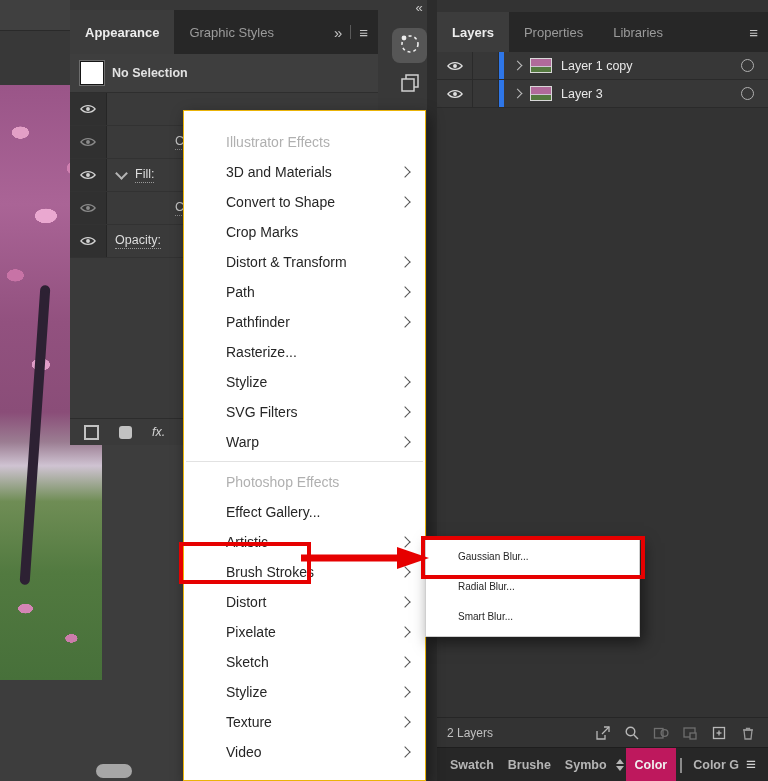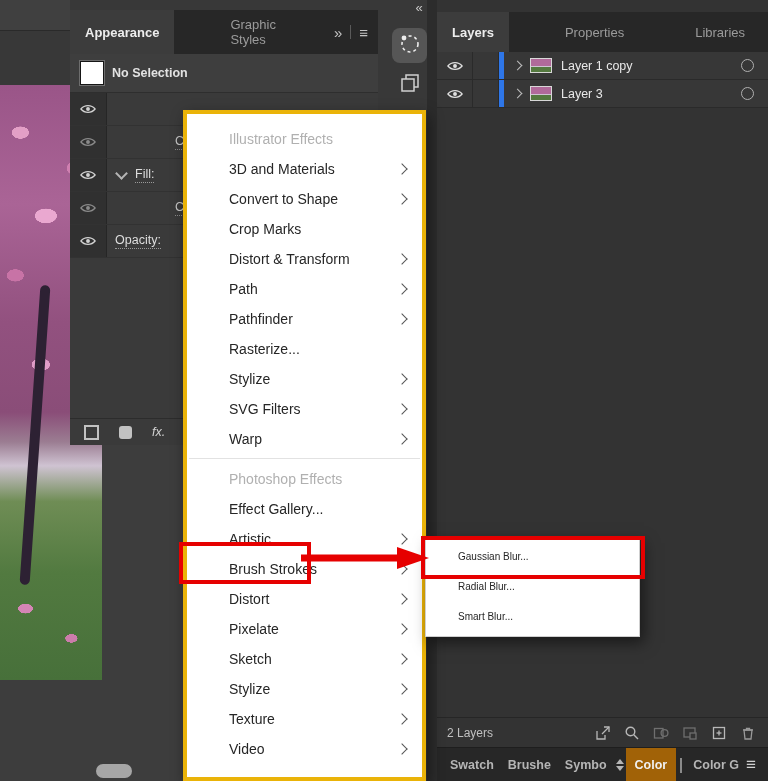--- a/index.html
+++ b/index.html
@@ -28,21 +28,21 @@
   
   #collapseLeft{left:404px;top:0;width:30px;height:16px;color:#c8c8c8;font-size:13px;text-align:center;line-height:15px;cursor:default;}
   .dock-btn{display:flex;align-items:center;justify-content:center;border-radius:8px;}
   #dockBtn1{left:392px;top:28px;width:35px;height:35px;background:#565656;}
   #dockBtn2{left:395px;top:70px;width:30px;height:30px;background:transparent;}
   #dottedDiv{left:419px;top:115px;height:325px;width:0;border-left:2px dotted #5c5c5c;}
   #dockSeam{left:427px;top:0;width:10px;height:781px;background:#2c2c2c;}
 
   
   #apPanel{left:70px;top:10px;width:308px;height:435px;background:#3a3a3a;z-index:1;}
-  .tabbar{height:44px;background:#272727;display:flex;align-items:stretch;gap:41px;}
+  .tabbar{height:44px;background:#272727;display:flex;align-items:stretch;}
   .tab{padding:0 15px;display:flex;align-items:center;font-size:13px;color:#9b9b9b;cursor:default;}
   .tab.active{background:#3c3c3c;color:#ededed;font-weight:700;}
   .tab-icons{margin-left:auto;display:flex;align-items:center;gap:8px;padding-right:10px;color:#c4c4c4;font-size:15px;}
   .vline{width:1px;height:14px;background:#5a5a5a;}
   .ap-noselect{height:38px;display:flex;align-items:center;gap:8px;padding-left:10px;background:#3e3e3e;border-bottom:1px solid #2e2e2e;}
   .white-swatch{width:22px;height:22px;background:#ffffff;border:1px solid #161616;box-shadow:0 0 0 1px #6e6e6e;}
   .ap-nosel-label{font-size:12.5px;font-weight:700;color:#e2e2e2;}
   .ap-row{height:32px;display:flex;border-bottom:1px solid #323232;}
   .ap-gutter{width:36px;background:#303030;border-right:1px solid #262626;display:flex;align-items:center;justify-content:center;}
   .eye-bright{color:#d2d2d2;}
@@ -51,22 +51,22 @@
   .chev-d{width:7px;height:7px;border-right:2px solid #b5b5b5;border-bottom:2px solid #b5b5b5;transform:rotate(45deg);margin:-4px 9px 0 2px;}
   .ap-label{font-size:12.5px;color:#dedede;border-bottom:1px dotted #9a9a9a;padding-bottom:1px;}
   .ap-sublabel{font-size:12.5px;color:#c8c8c8;margin-left:60px;border-bottom:1px dotted #8a8a8a;padding-bottom:1px;}
   .stroke-swatch{position:absolute;left:94px;top:4px;width:12px;height:12px;background:#ffffff;border:3px solid #cf1f1f;box-shadow:0 0 0 1px #8a8a8a;}
   .ap-footer{position:absolute;bottom:0;left:0;right:0;height:26px;border-top:1px solid #2c2c2c;display:flex;align-items:center;gap:20px;padding-left:14px;background:#3a3a3a;}
   .sq-outline{width:11px;height:11px;border:2px solid #c2c2c2;}
   .sq-fill{width:13px;height:13px;background:#c2c2c2;border-radius:3px;}
   .fx{color:#d2d2d2;font-size:12.5px;font-style:italic;}
 
   
-  #effectMenu{left:183px;top:110px;width:243px;height:671px;background:#ffffff;border:4px solid #eab308;
-    box-shadow:3px 5px 14px rgba(0,0,0,.45);box-sizing:border-box;padding-top:10px;z-index:5;}
+  #effectMenu{left:183px;top:110px;width:243px;height:671px;background:#ffffff;border:1px solid #eab308;
+    box-shadow:3px 5px 14px rgba(0,0,0,.45);box-sizing:border-box;padding-top:16px;z-index:5;}
   .menu-header{height:30px;line-height:30px;padding-left:42px;font-size:14px;color:#b0b0b0;}
   .menu-item{height:30px;display:flex;align-items:center;padding:0 16px 0 42px;font-size:14px;color:#262626;cursor:default;}
   .chev-r{margin-left:auto;width:7px;height:7px;border-right:1.8px solid #555;border-bottom:1.8px solid #555;transform:rotate(-45deg);}
   .menu-sep{height:1px;background:#e2e2e2;margin:4px 2px 5px 2px;}
 
   
   #blurBox{left:179px;top:542px;width:124px;height:34px;border:4px solid #e60000;z-index:7;}
   #gaussBox{left:421px;top:536px;width:216px;height:35px;border:4px solid #e60000;z-index:8;}
   #arrow{left:299px;top:545px;z-index:7;}
 
@@ -89,21 +89,21 @@
     background:linear-gradient(180deg,#b06a9a 0 55%,#cfc3d2 55% 65%,#54793f 65% 100%);}
   .lr-name{margin-left:9px;font-size:12.5px;color:#e8e8e8;}
   .lr-target{margin-left:auto;margin-right:14px;width:11px;height:11px;border:1.4px solid #b0b0b0;border-radius:50%;}
   #statusBar{position:absolute;left:0;top:717px;right:0;height:30px;border-top:1px solid #262626;display:flex;align-items:center;background:#333333;}
   .status-text{padding-left:10px;font-size:12px;color:#c0c0c0;}
   .status-icons{margin-left:auto;display:flex;align-items:center;gap:13px;padding-right:12px;}
   .sicon{display:flex;}
   #bottomStrip{position:absolute;left:0;top:747px;right:0;height:34px;background:#272727;border-top:1px solid #1e1e1e;
     display:flex;align-items:center;font-size:12.5px;font-weight:700;color:#b5b5b5;}
   .bstrip-tab{padding:0 7px;white-space:nowrap;}
-  .bstrip-seg{height:100%;display:flex;align-items:center;background:#a16207;padding:0 9px;color:#f0f0f0;}
+  .bstrip-seg{height:100%;display:flex;align-items:center;background:#be185d;padding:0 9px;color:#f0f0f0;}
   .updn{display:inline-flex;flex-direction:column;gap:2px;margin:0 2px;}
   .tri-up{width:0;height:0;border-left:4px solid transparent;border-right:4px solid transparent;border-bottom:5px solid #b5b5b5;}
   .tri-dn{width:0;height:0;border-left:4px solid transparent;border-right:4px solid transparent;border-top:5px solid #b5b5b5;}
   .mini-swatch{width:13px;height:13px;background:#e0218a;border:1px solid #8a8a8a;margin:0 4px;}
   .hamburger{margin-left:auto;padding-right:12px;color:#d0d0d0;font-size:17px;}
 </style>
 </head>
 <body>
 
 <div id="app">

